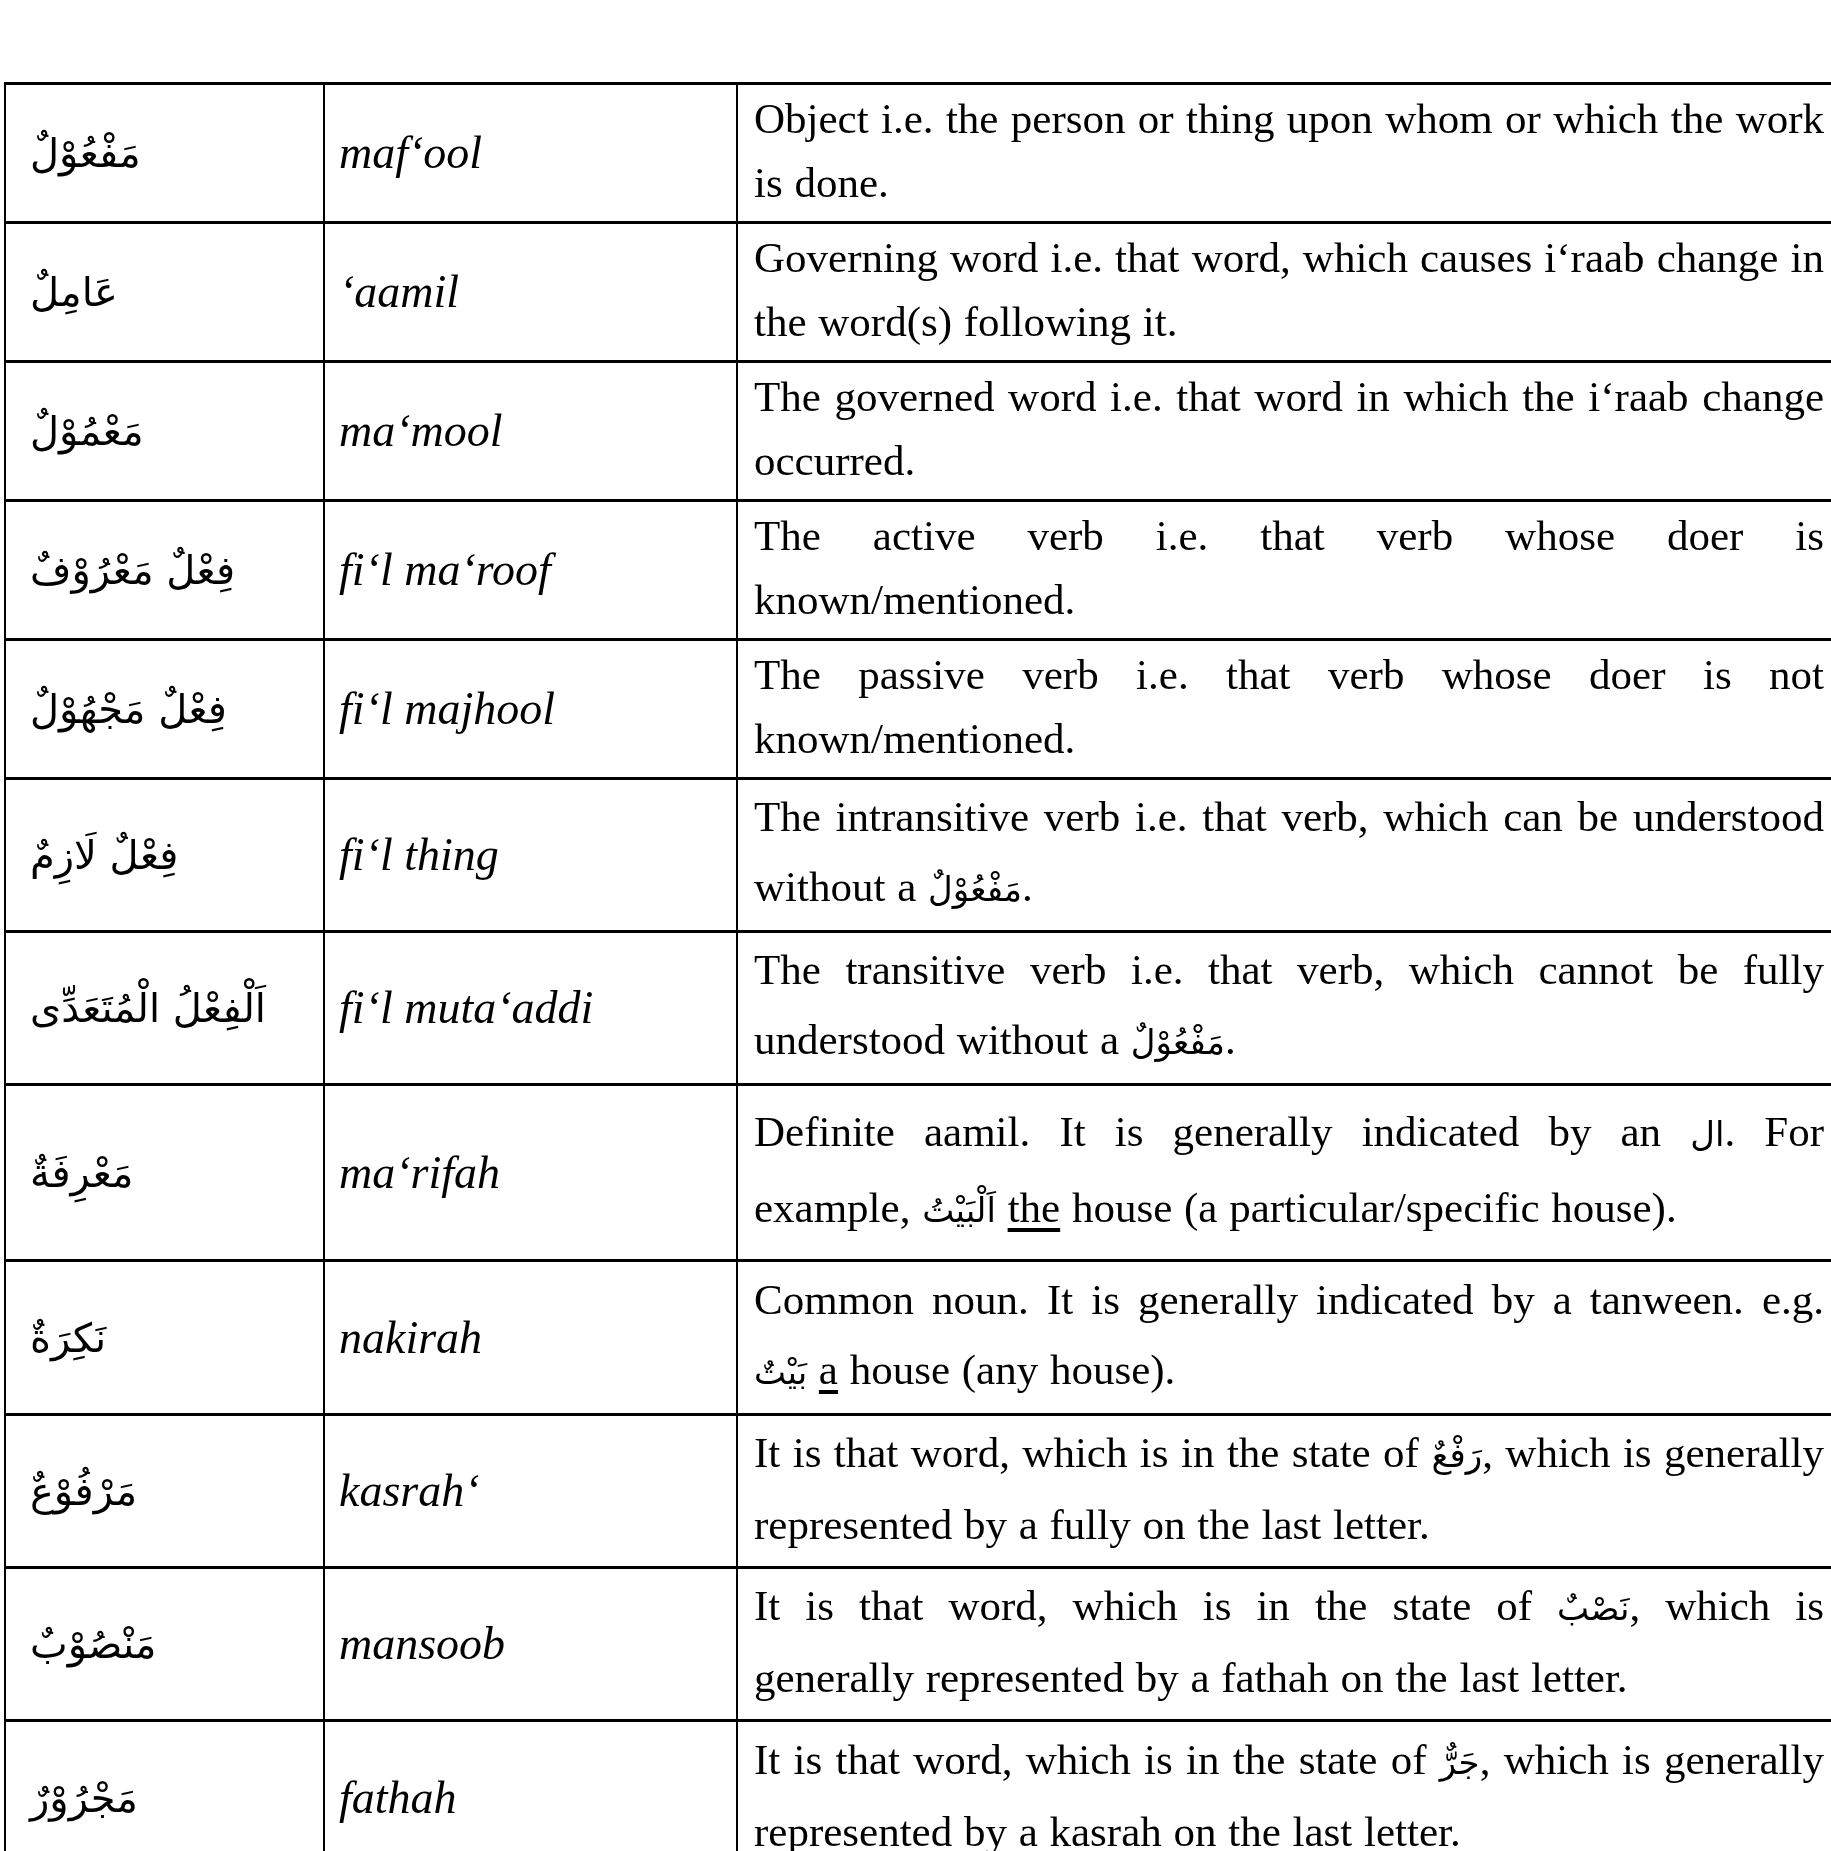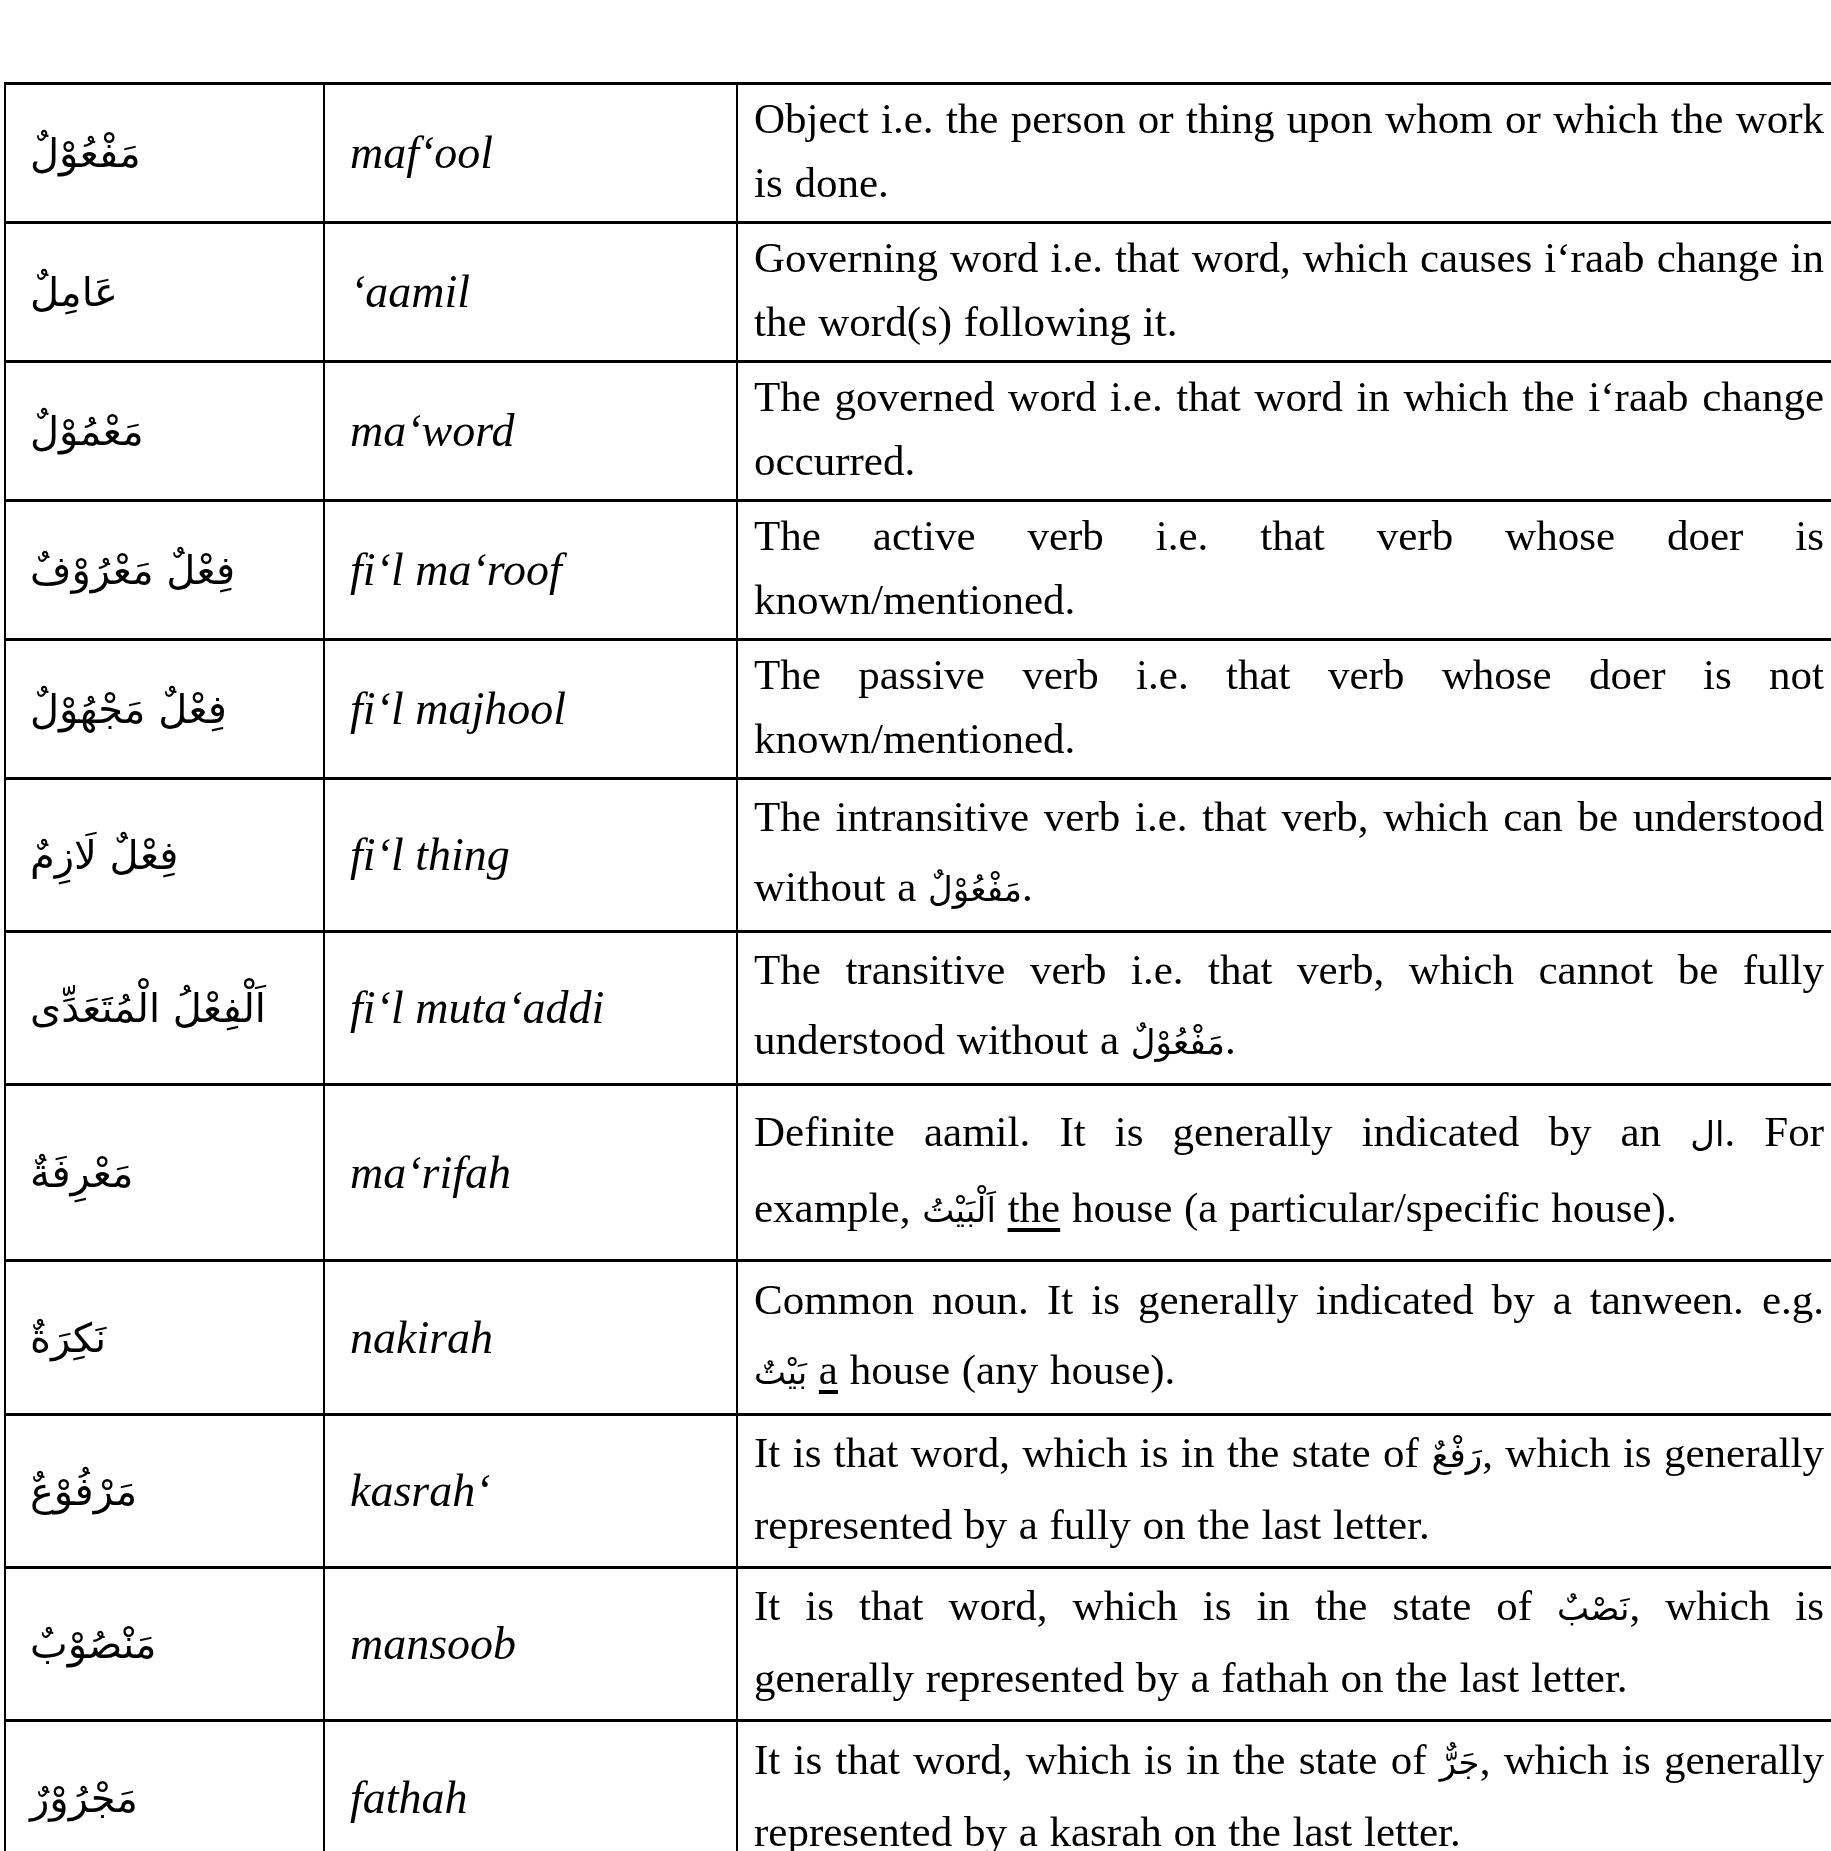--- a/index.html
+++ b/index.html
@@ -46,21 +46,21 @@
     font-size: 40px;
     line-height: 1.2;
     padding-left: 24px;
     display: block;
     width: max-content;
     unicode-bidi: isolate;
   }
   .translit {
     font-style: italic;
     font-size: 46px;
-    padding-left: 25px;
+    padding-left: 14px;
     line-height: 1.2;
   }
   .desc {
     font-size: 43px;
     text-align: justify;
     text-align-last: left;
     padding: 2px 16px 6px 16px;
     line-height: 64px;
     word-spacing: 1px;
   }
@@ -112,21 +112,21 @@
     <td class="col-desc">
       <div class="desc"><span>Governing word i.e. that word, which causes </span><span class="it">i‘raab</span><span> change in the word(s) following it.</span></div>
     </td>
   </tr>
 
   <tr style="height: 129px;">
     <td class="col-arabic">
       <span class="arabic-term">مَعْمُوْلٌ</span>
     </td>
     <td class="col-translit">
-      <span class="translit">ma‘word</span>
+      <span class="translit">ma‘mool</span>
     </td>
     <td class="col-desc">
       <div class="desc"><span>The governed word i.e. that word in which the </span><span class="it">i‘raab</span><span> change occurred.</span></div>
     </td>
   </tr>
 
   <tr style="height: 129px;">
     <td class="col-arabic">
       <span class="arabic-term">فِعْلٌ مَعْرُوْفٌ</span>
     </td>

